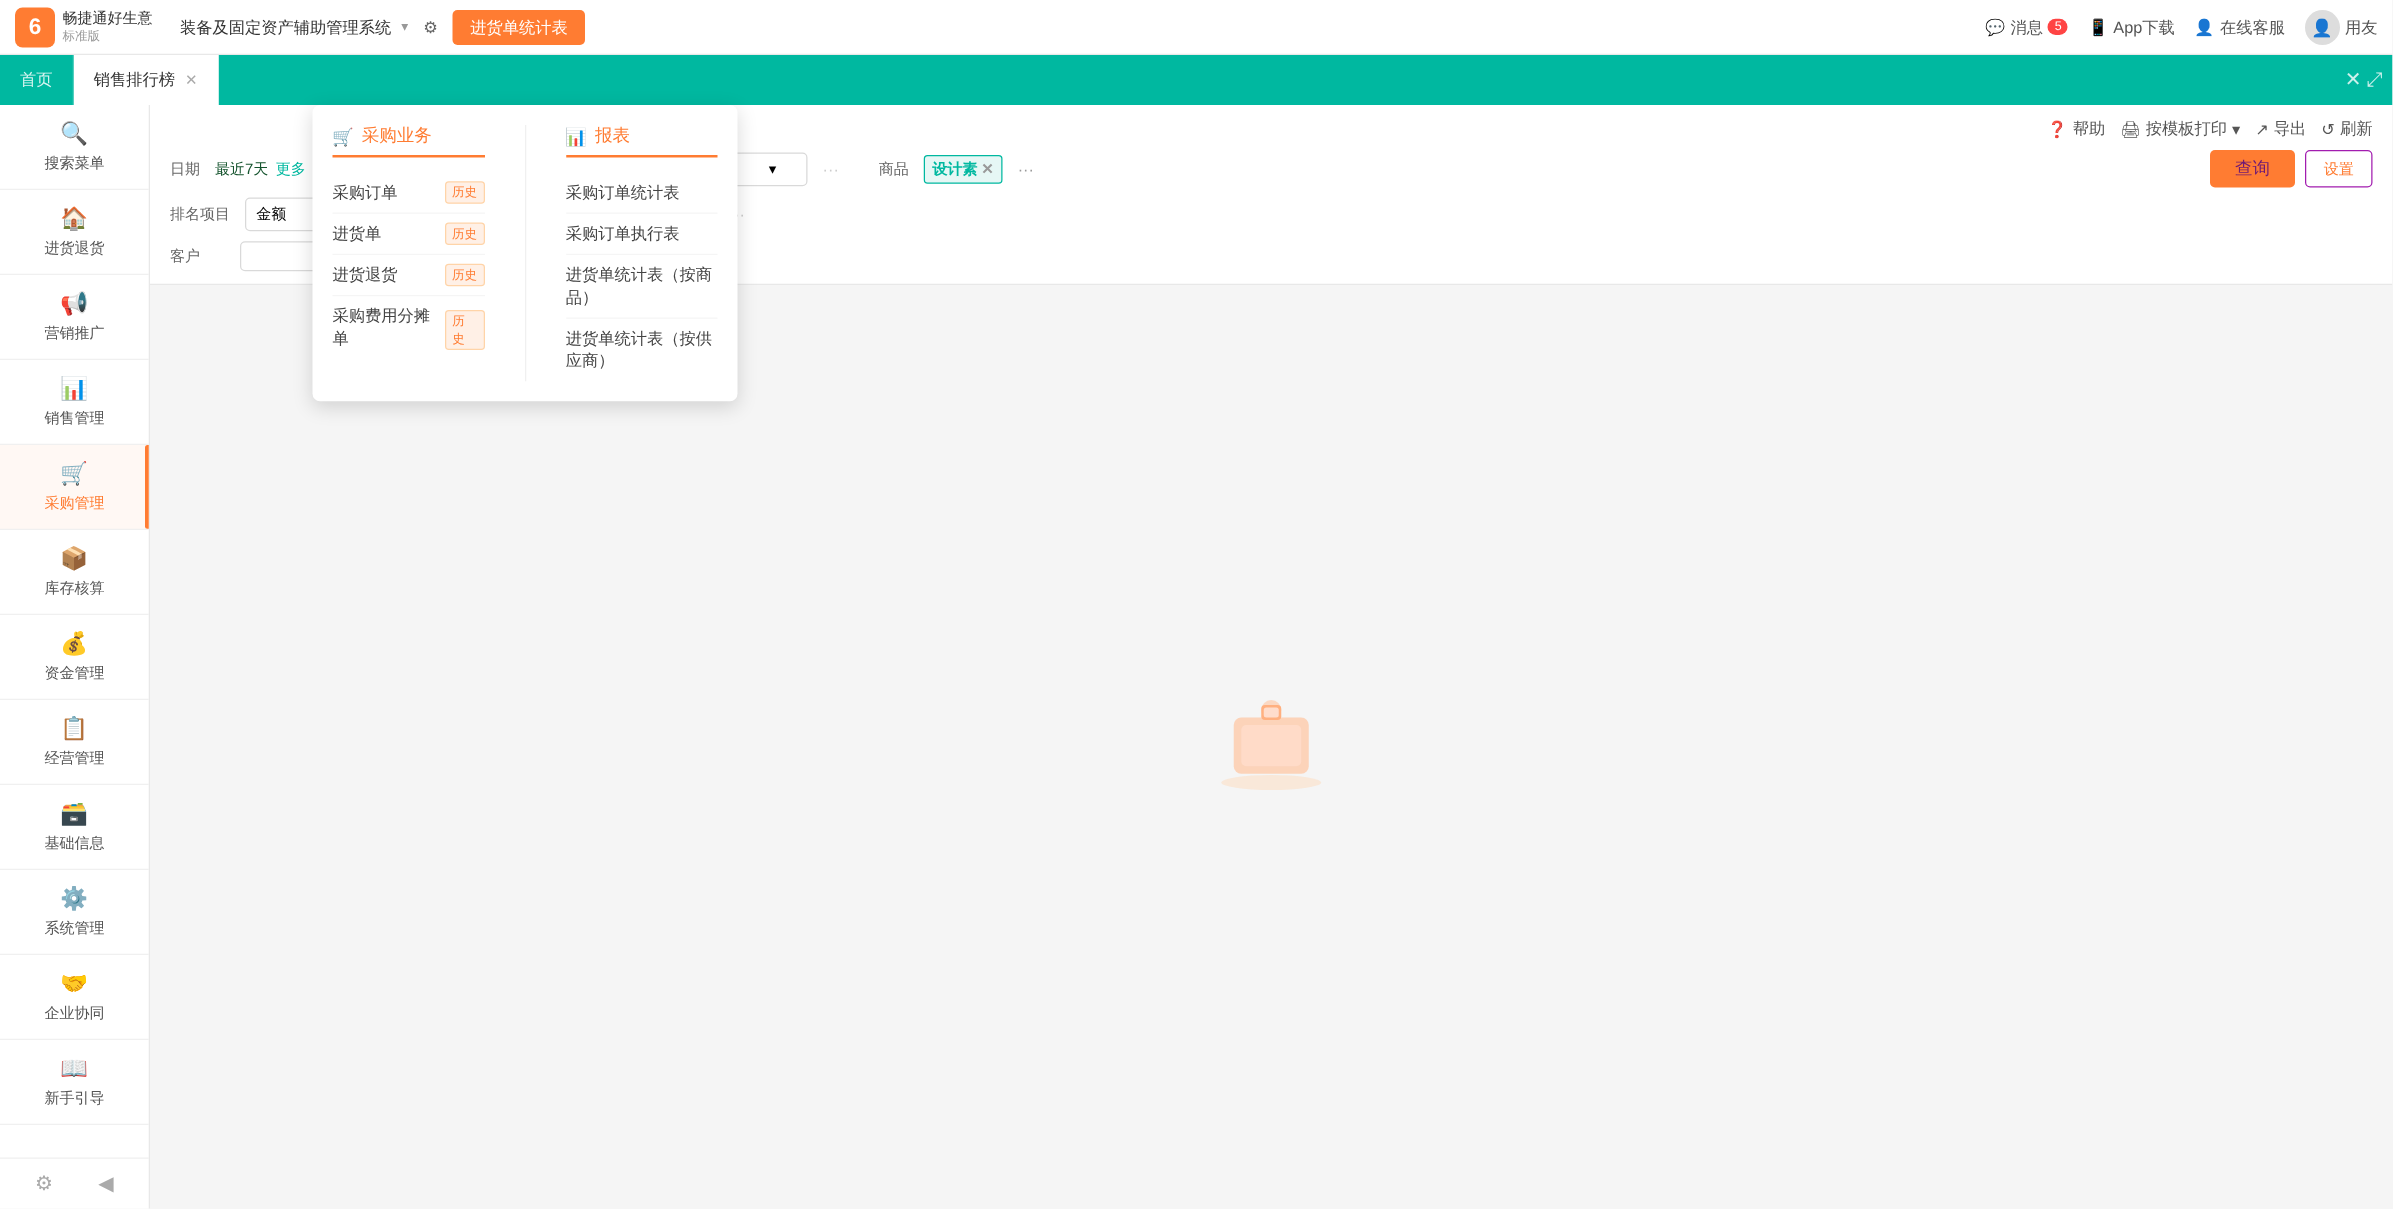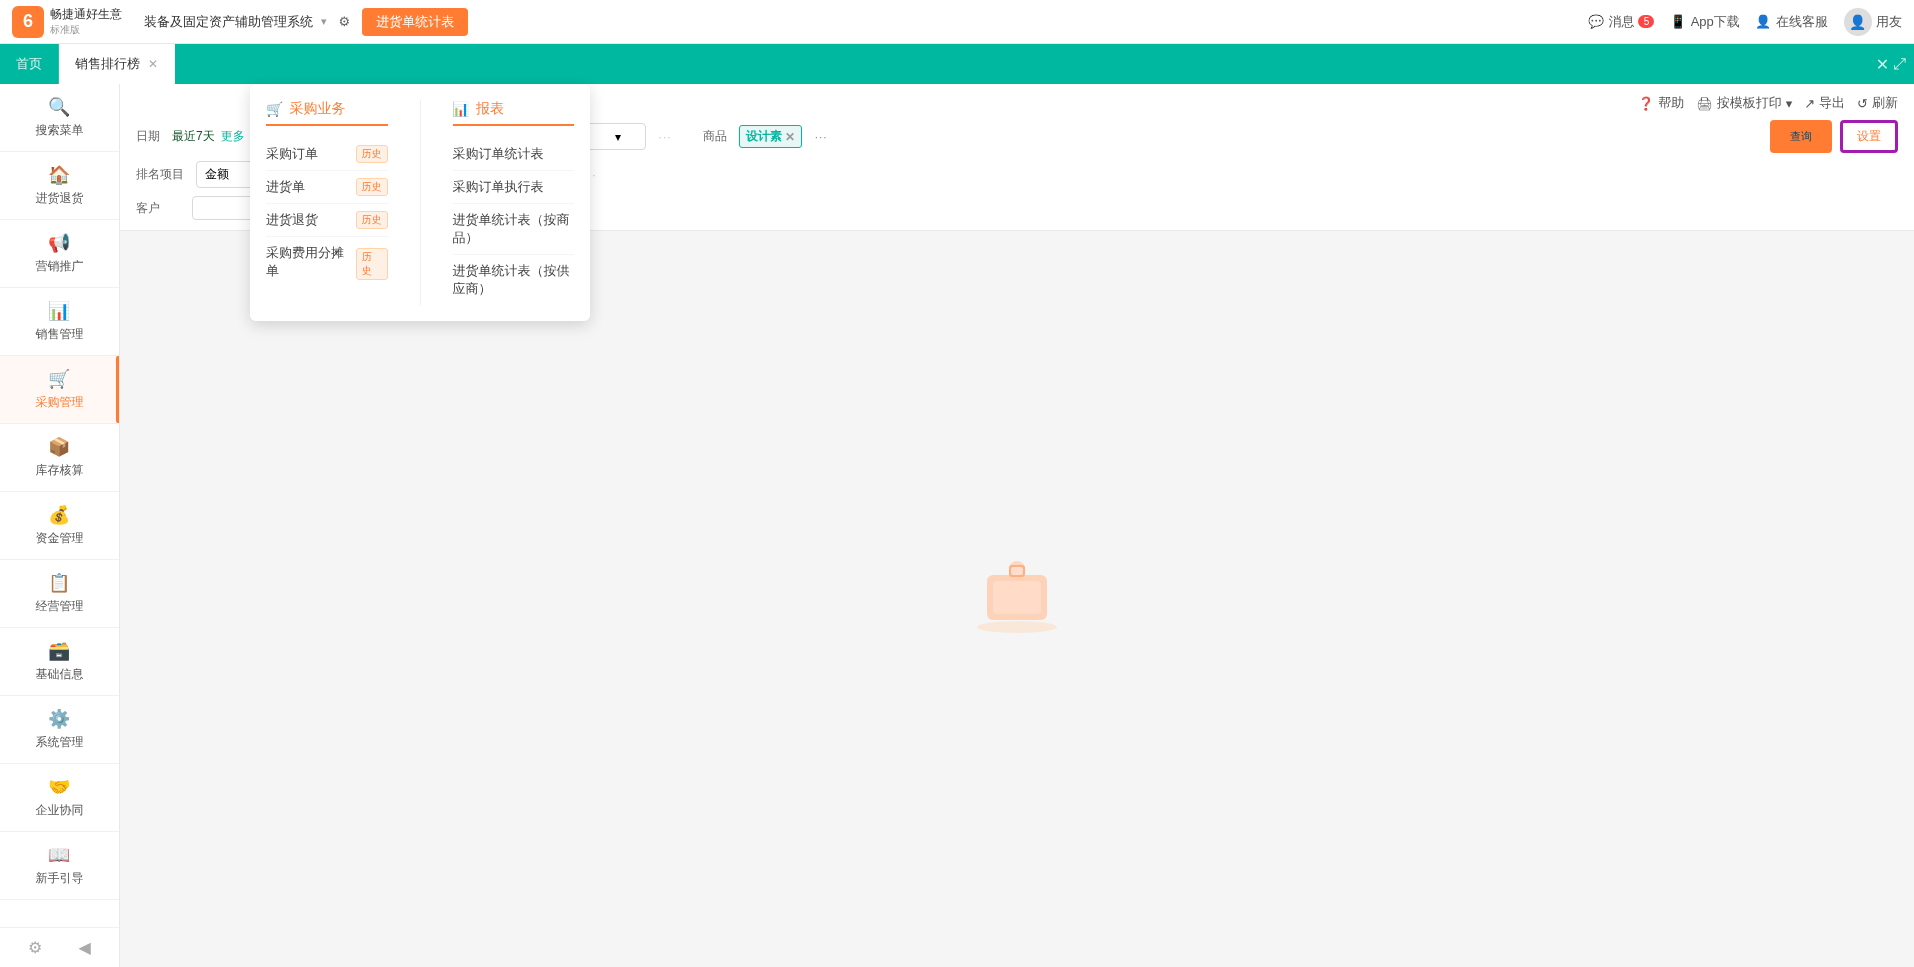--- a/index.html
+++ b/index.html
@@ -162,25 +162,25 @@
     }
     .filter-dots { color: #999; cursor: pointer; }
     .date-filter {
       display: flex; align-items: center; gap: 6px; font-size: 12px;
     }
     .date-filter span { color: #00b8a0; cursor: pointer; }
     .toolbar-btn {
       display: flex; align-items: center; gap: 4px; cursor: pointer; color: #555;
     }
     .query-btn {
-      background: #ff7c32; color: #0c4a6e; border: none;
-      padding: 6px 20px; border-radius: 4px; cursor: pointer; font-size: 11px;
+      background: #ff7c32; color: #701a75; border: none;
+      padding: 6px 20px; border-radius: 4px; cursor: pointer; font-size: 14px;
     }
     .setting-btn {
-      background: #fff; color: #ff7c32; border: 3px solid #a21caf;
+      background: #fff; color: #ff7c32; border: 1px solid #a21caf;
       padding: 5px 14px; border-radius: 4px; cursor: pointer; font-size: 12px;
     }
     .collapse-row {
       text-align: center; color: #00b8a0; font-size: 12px; cursor: pointer;
       padding: 6px; background: #fff;
     }
 
     
     .empty-state {
       flex: 1; display: flex; flex-direction: column;

